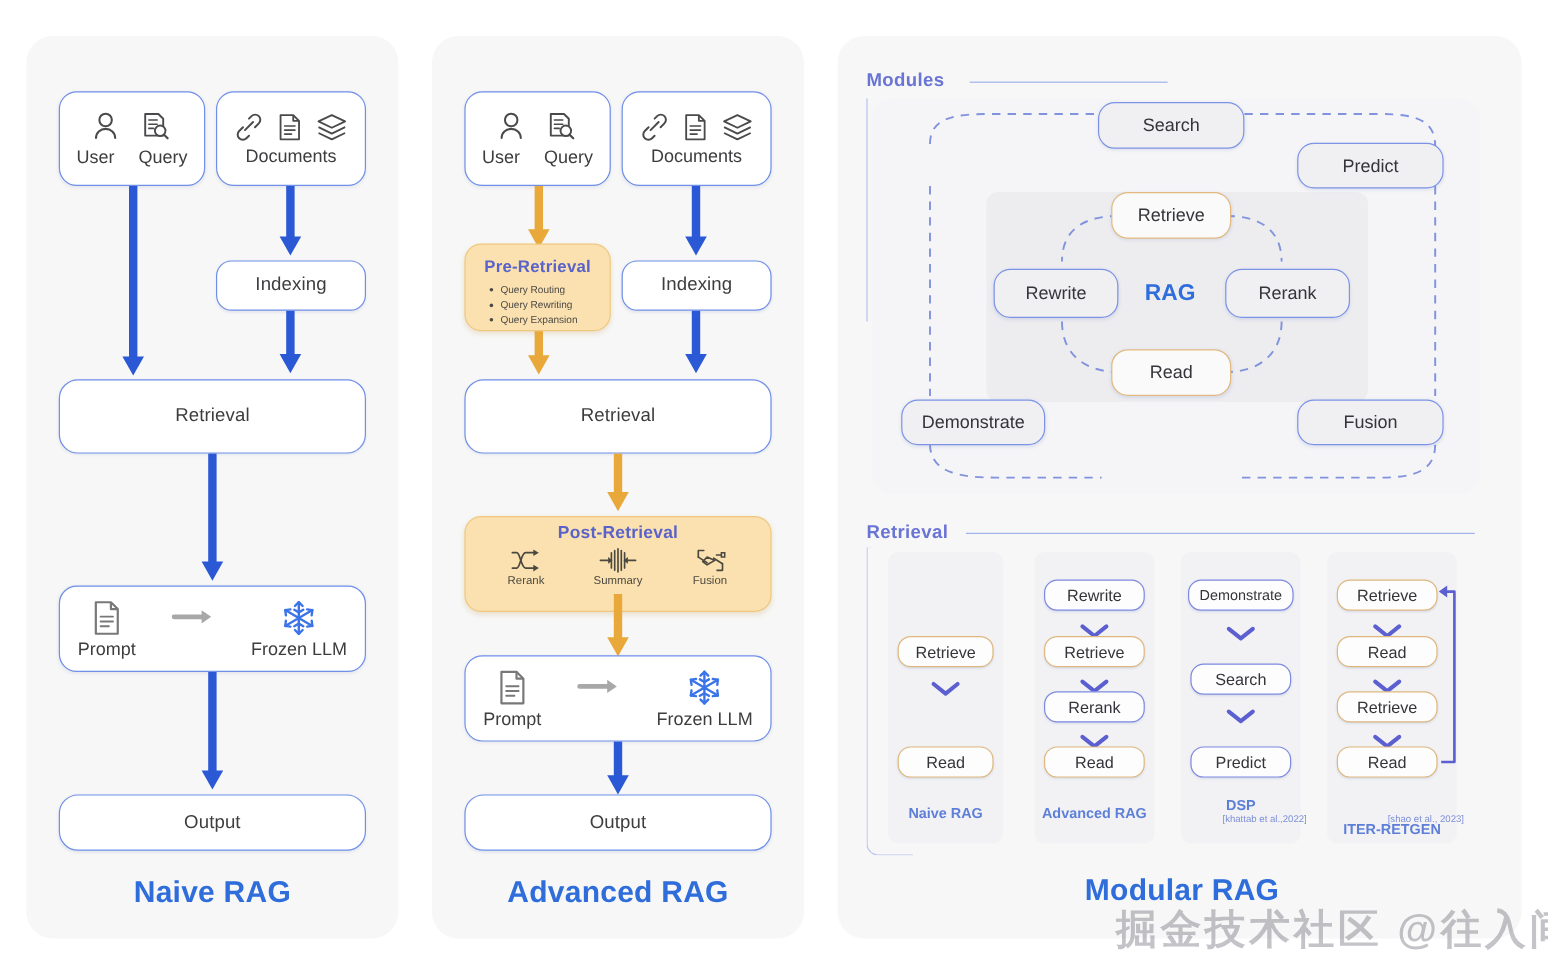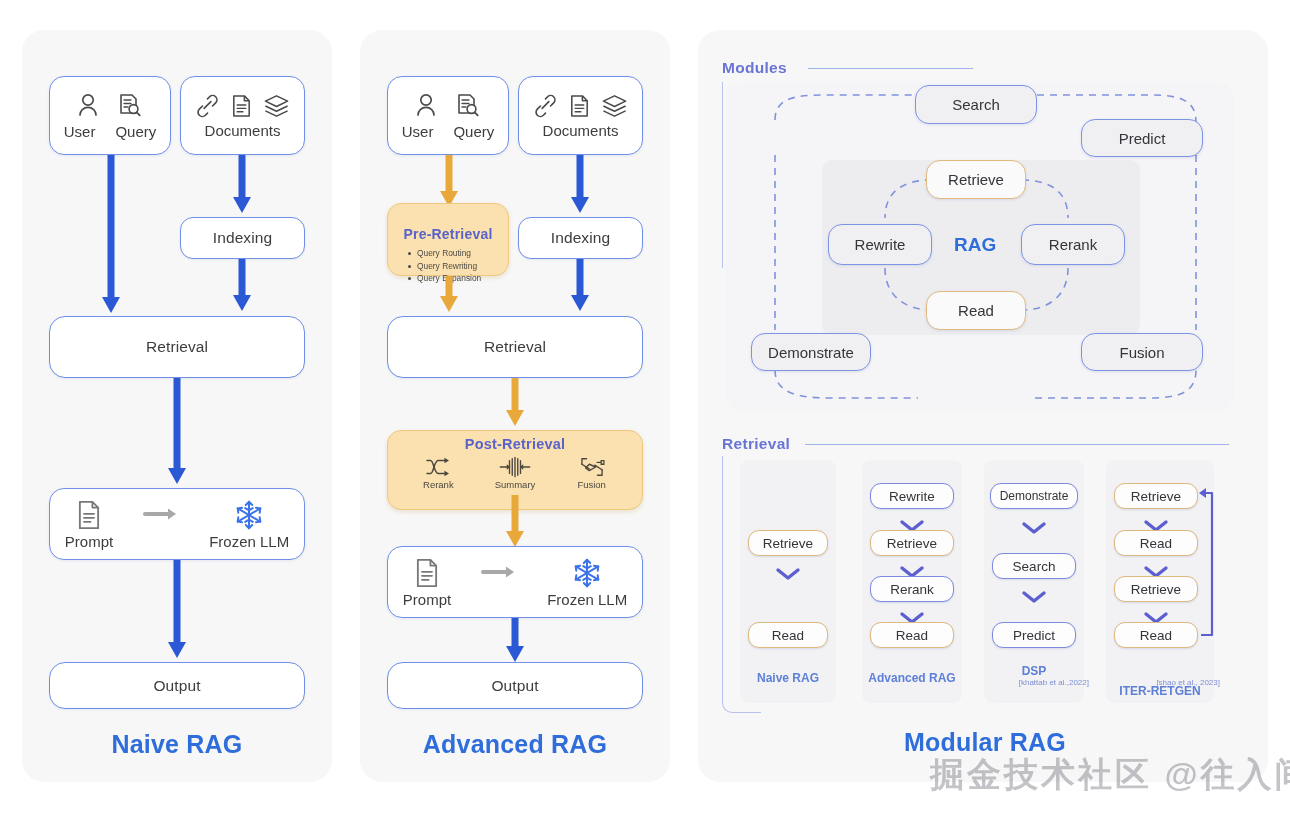--- a/index.html
+++ b/index.html
@@ -26,21 +26,21 @@
     box-shadow:0 1px 2px rgba(80,100,170,.10);
   }
   .node.tall{border-radius:16px;}
   .orangebox{
     position:absolute;box-sizing:border-box;background:#fbe1b0;
     border:1.5px solid #efc87d;border-radius:14px;
     box-shadow:0 2px 4px rgba(190,150,70,.22);
   }
   .ob-title{
     text-align:center;color:#5a63c9;font-weight:bold;font-size:14px;
-    padding-top:22px;letter-spacing:.2px;
+    padding-top:10px;letter-spacing:.2px;
   }
   .ob-list{margin:0;padding:5px 0 0 20px;list-style:none;}
   .ob-list li{
     font-size:8.4px;color:#4d4a45;line-height:12.5px;position:relative;padding-left:9px;
   }
   .ob-list li:before{
     content:"";position:absolute;left:0;top:5px;width:3px;height:3px;border-radius:50%;
     background:#4d4a45;
   }
 

